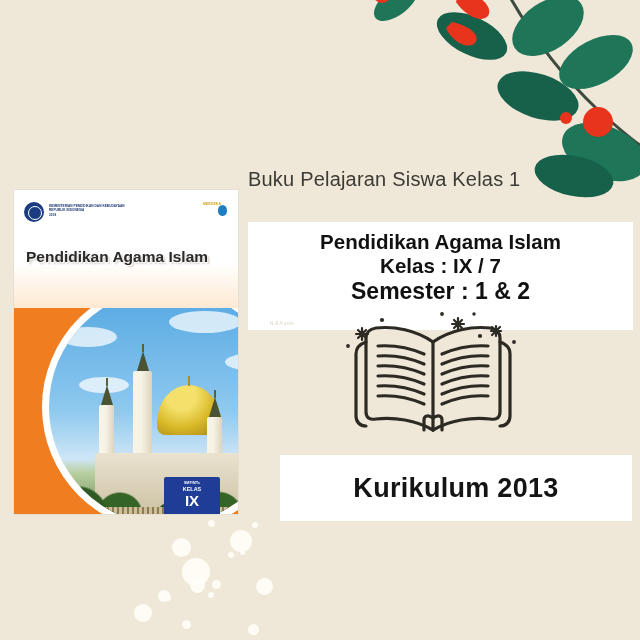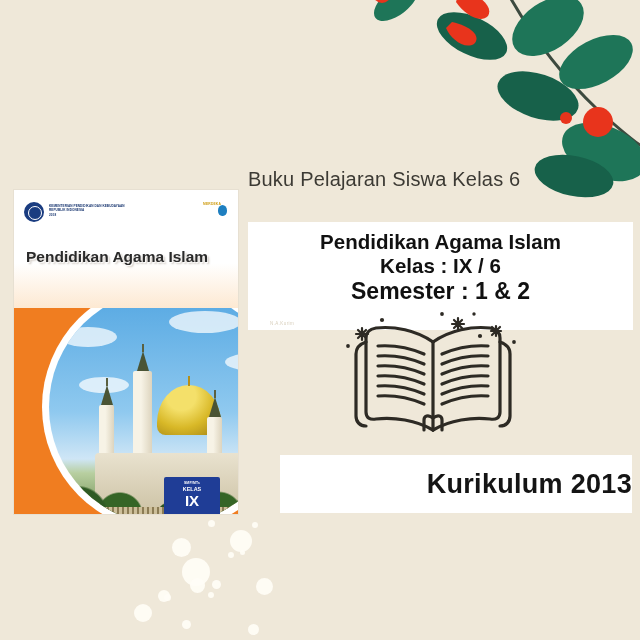--- a/index.html
+++ b/index.html
@@ -292,24 +292,24 @@
     left: 22px;
     bottom: 4px;
     font-size: 4.5px;
     color: #d8cfbc;
     letter-spacing: .4px;
   }
   .panel-bottom {
     left: 280px;
     top: 455px;
     width: 352px;
-    height: 58px;
+    height: 66px;
     display: flex;
     align-items: center;
-    justify-content: flex-end;
+    justify-content: center;
   }
   .kurikulum {
     font-size: 27px;
     font-weight: bold;
     color: #141414;
     letter-spacing: .3px;
     white-space: nowrap;
   }
 
   .book-icon {
@@ -404,25 +404,25 @@
         </div>
       </div>
       <div class="grade-badge">
         <div class="badge-smp">SMP/MTs</div>
         <div class="badge-kelas">KELAS</div>
         <div class="badge-ix">IX</div>
       </div>
     </div>
   </div>
 
-  <div class="kicker">Buku Pelajaran Siswa Kelas 6</div>
+  <div class="kicker">Buku Pelajaran Siswa Kelas 1</div>
 
   <div class="panel panel-main">
     <div class="line line1">Pendidikan Agama Islam</div>
-    <div class="line line2">Kelas : IX / 6</div>
+    <div class="line line2">Kelas : IX / 7</div>
     <div class="line line3">Semester : 1 &amp; 2</div>
     <div class="watermark">N.A.Kurim</div>
   </div>
 
   <div class="book-icon">
     <svg width="190" height="128" viewBox="0 0 190 128" xmlns="http://www.w3.org/2000/svg">
       <g fill="none" stroke="#2d2a24" stroke-width="3.2" stroke-linecap="round" stroke-linejoin="round">
         <path d="M95,30 C78,18 56,14 38,16 C32,17 28,20 28,26 L28,100 C28,106 32,108 38,107 C56,105 78,108 95,118"></path>
         <path d="M95,30 C112,18 134,14 152,16 C158,17 162,20 162,26 L162,100 C162,106 158,108 152,107 C134,105 112,108 95,118"></path>
         <path d="M95,30 L95,118"></path>

